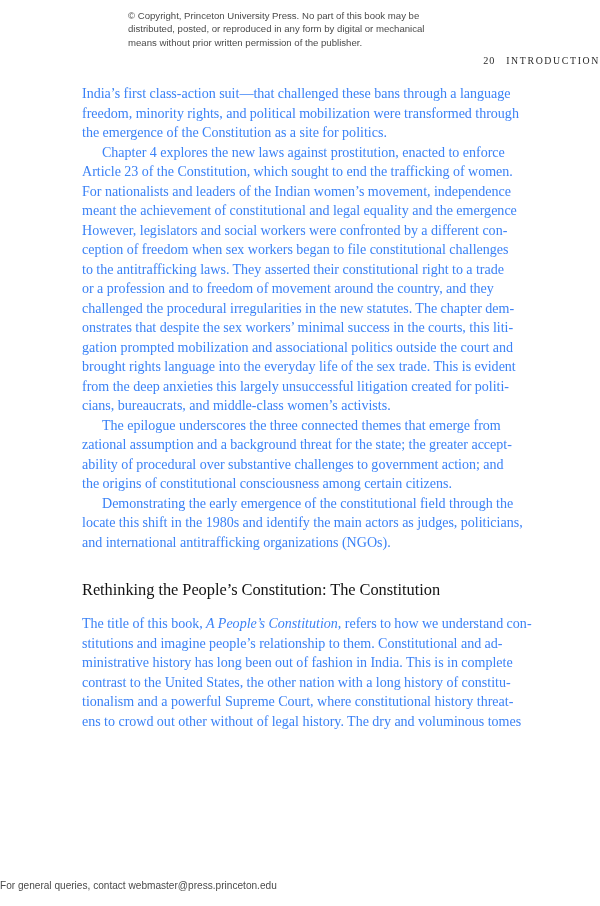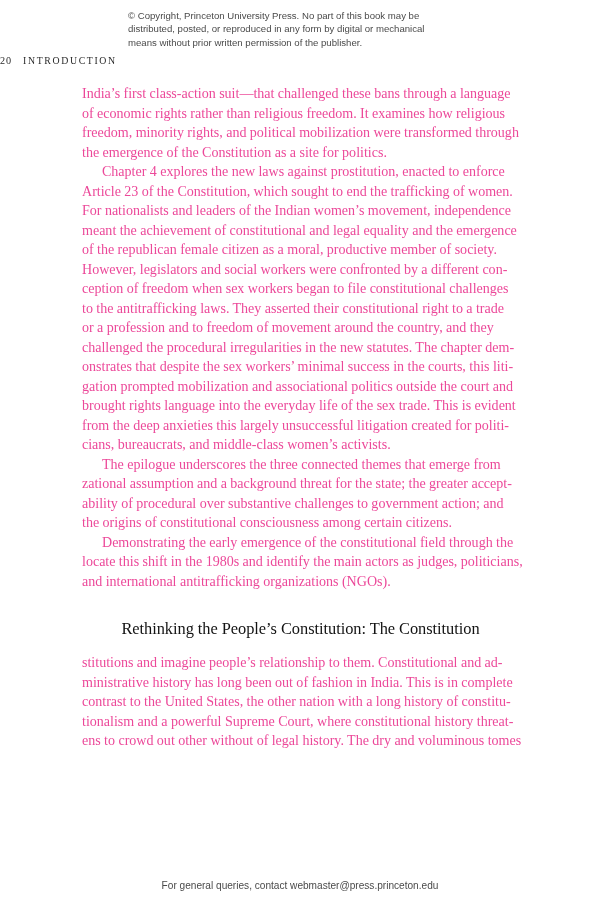--- a/index.html
+++ b/index.html
@@ -38,21 +38,21 @@
     text-align: left;
   }
   .copyright .cline { display: block; white-space: nowrap; }
 
   
   .running-head {
     position: absolute;
     left: 0;
     top: 55px;
     width: 600px;
-    text-align: left;
+    text-align: right;
     font-size: 9.6px;
     color: #2a2a2a;
     font-variant: small-caps;
   }
   .running-head .folio {
     letter-spacing: 0.9px;
     margin-right: 11px;
     font-size: 10.2px;
   }
   .running-head .rh-title {
@@ -65,53 +65,52 @@
     position: absolute;
     left: 82px;
     top: 84px;
     width: 437px;
   }
 
   p.para {
     margin: 0;
     font-size: 14.05px;
     line-height: 19.52px;
-    color: #ec4899;
+    color: #3b82f6;
     text-align: left;
     letter-spacing: -0.01px;
     word-spacing: -0.1px;
   }
   p.para .ln {
     display: block;
     white-space: nowrap;
   }
   p.para .ln.indent { text-indent: 20px; }
   .ln i, .ln em { font-style: italic; }
 
   
   h2.section-heading {
     margin: 0;
     padding: 0;
     font-weight: normal;
     font-size: 16.4px;
     line-height: 22px;
-    text-align: center;
+    text-align: left;
     color: #131313;
     letter-spacing: -0.05px;
   }
   .gap-before-heading { height: 27px; }
   .gap-after-heading  { height: 13px; }
 
   
   .footer {
     position: absolute;
     left: 0;
     top: 880px;
     width: 600px;
-    text-align: center;
     font-family: "Liberation Sans", "DejaVu Sans", sans-serif;
     font-size: 10.1px;
     color: #4a4a4a;
   }
 </style>
 </head>
 <body>
 
 <div class="page">
 
@@ -122,30 +121,28 @@
   </div>
 
   <div class="running-head">
     <span class="folio">20</span><span class="rh-title">INTRODUCTION</span>
   </div>
 
   <div class="textblock">
     <div id="paragraphs-before-heading">
         <p class="para">
           <span class="ln">India’s first class-action suit—that challenged these bans through a language</span>
-          <span class="ln">of economic rights rather than religious freedom. It examines how religious</span>
           <span class="ln">freedom, minority rights, and political mobilization were transformed through</span>
           <span class="ln">the emergence of the Constitution as a site for politics.</span>
         </p>
         <p class="para">
           <span class="ln indent">Chapter 4 explores the new laws against prostitution, enacted to enforce</span>
           <span class="ln">Article 23 of the Constitution, which sought to end the trafficking of women.</span>
           <span class="ln">For nationalists and leaders of the Indian women’s movement, independence</span>
           <span class="ln">meant the achievement of constitutional and legal equality and the emergence</span>
-          <span class="ln">of the republican female citizen as a moral, productive member of society.</span>
           <span class="ln">However, legislators and social workers were confronted by a different con-</span>
           <span class="ln">ception of freedom when sex workers began to file constitutional challenges</span>
           <span class="ln">to the antitrafficking laws. They asserted their constitutional right to a trade</span>
           <span class="ln">or a profession and to freedom of movement around the country, and they</span>
           <span class="ln">challenged the procedural irregularities in the new statutes. The chapter dem-</span>
           <span class="ln">onstrates that despite the sex workers’ minimal success in the courts, this liti-</span>
           <span class="ln">gation prompted mobilization and associational politics outside the court and</span>
           <span class="ln">brought rights language into the everyday life of the sex trade. This is evident</span>
           <span class="ln">from the deep anxieties this largely unsuccessful litigation created for politi-</span>
           <span class="ln">cians, bureaucrats, and middle-class women’s activists.</span>
@@ -162,20 +159,21 @@
           <span class="ln">and international antitrafficking organizations (NGOs).</span>
         </p>
       </div>
 
     <div class="gap-before-heading"></div>
     <h2 class="section-heading">Rethinking the People’s Constitution: The Constitution</h2>
     <div class="gap-after-heading"></div>
 
     <div id="paragraphs-after-heading">
         <p class="para">
+          <span class="ln"><span>The title of this book, </span><i>A People’s Constitution</i><span>, refers to how we understand con-</span></span>
           <span class="ln">stitutions and imagine people’s relationship to them. Constitutional and ad-</span>
           <span class="ln">ministrative history has long been out of fashion in India. This is in complete</span>
           <span class="ln">contrast to the United States, the other nation with a long history of constitu-</span>
           <span class="ln">tionalism and a powerful Supreme Court, where constitutional history threat-</span>
           <span class="ln">ens to crowd out other without of legal history. The dry and voluminous tomes</span>
         </p>
       </div>
   </div>
 
   <div class="footer">For general queries, contact webmaster@press.princeton.edu</div>

